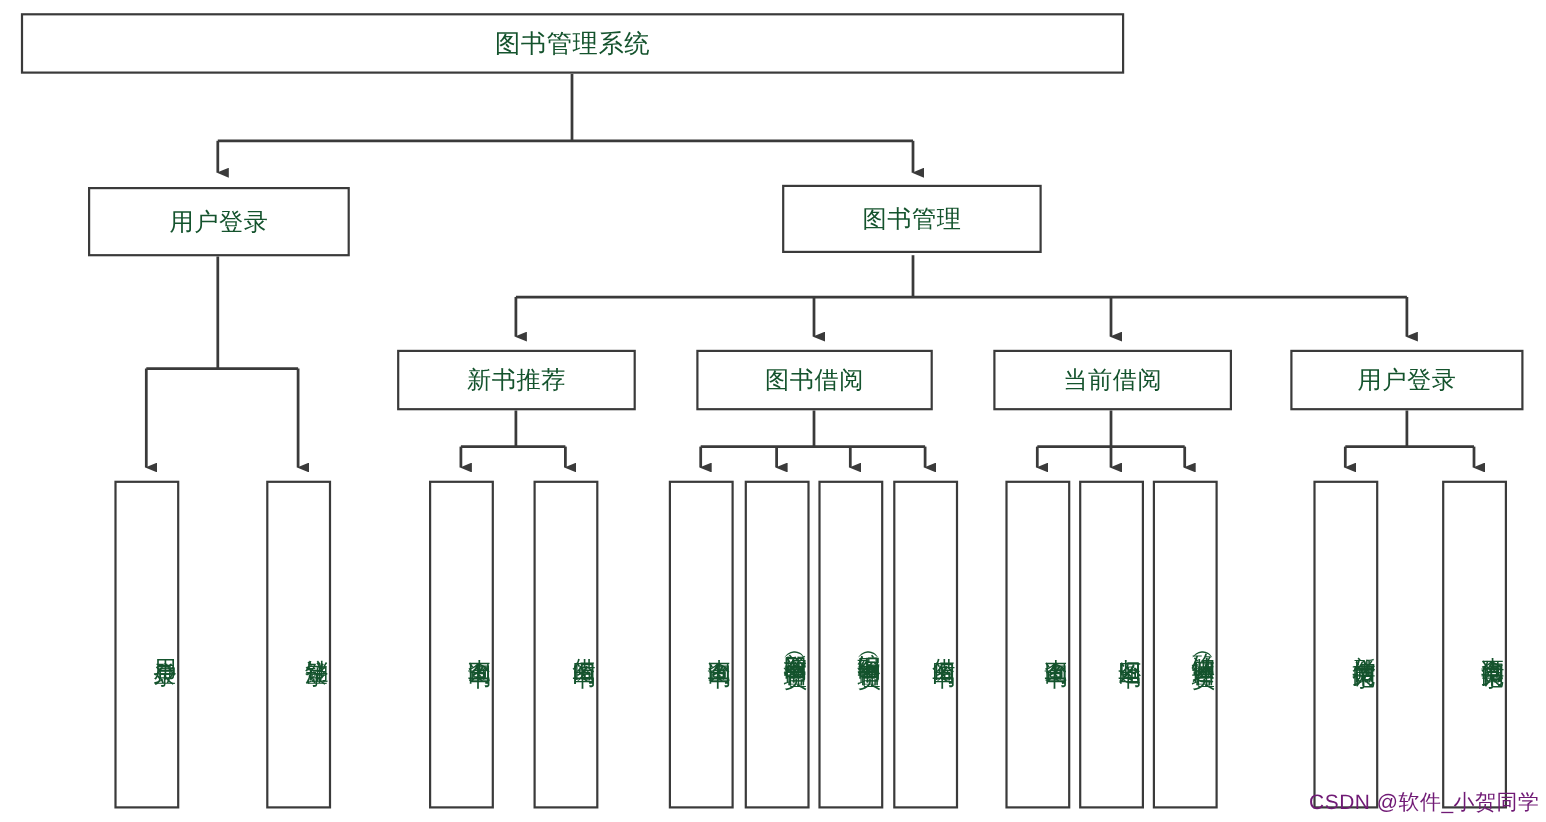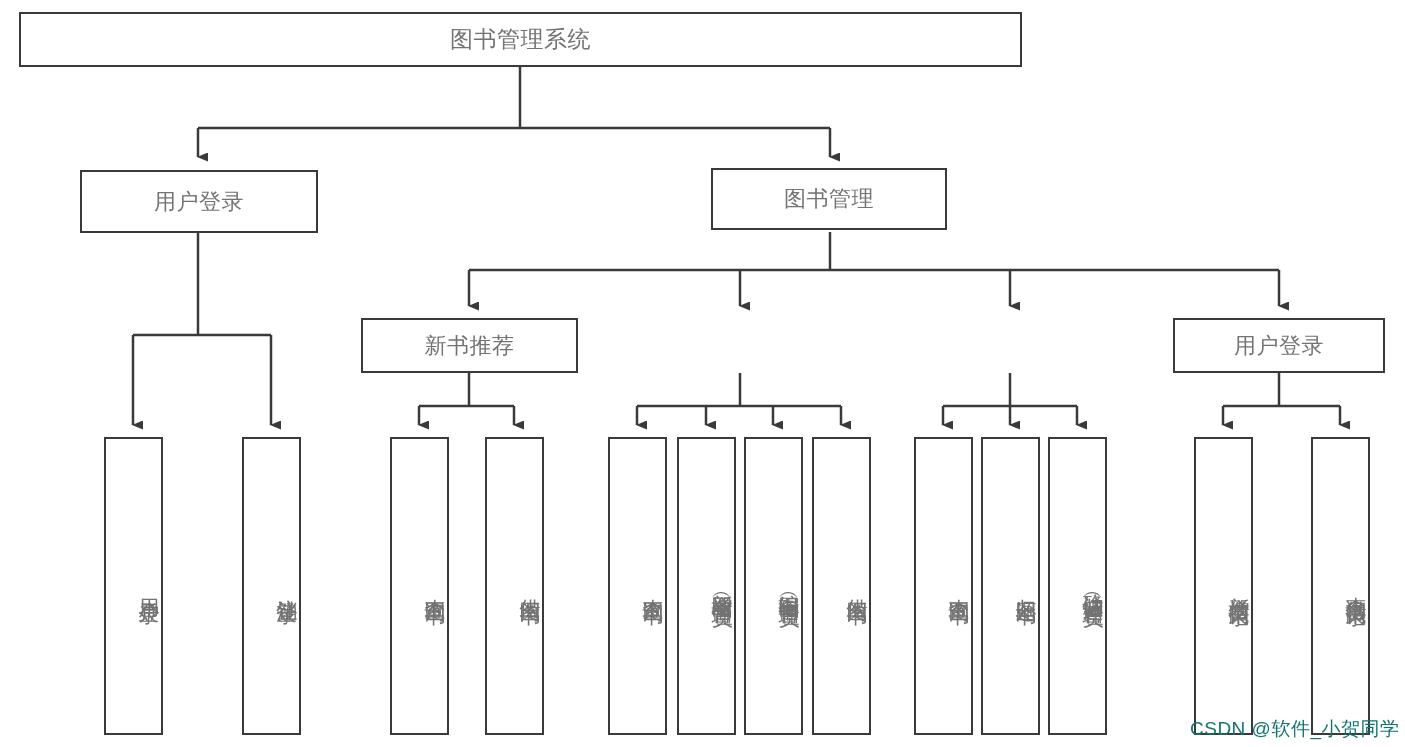--- a/index.html
+++ b/index.html
@@ -27,21 +27,21 @@
     pointer-events: none;
   }
   .node {
     position: absolute;
     box-sizing: border-box;
     border: 2.5px solid #3a3a3a;
     background: #ffffff;
     display: flex;
     align-items: center;
     justify-content: center;
-    color: #737373;
+    color: #14532d;
     text-align: center;
     line-height: 1.18;
   }
   .node.horiz {
     font-size: 22px;
     letter-spacing: 0.5px;
   }
   .node.root {
     font-size: 23px;
   }
@@ -56,21 +56,21 @@
   }
   .node.vert .vlabel {
     writing-mode: vertical-rl;
     text-orientation: upright;
     display: block;
     white-space: nowrap;
   }
   .watermark {
     position: absolute;
     font-size: 19px;
-    color: #0f766e;
+    color: #701a75;
     white-space: nowrap;
     letter-spacing: 0.5px;
   }
 </style>
 </head>
 <body>
 
 <div id="diagram-root">
 
   <svg id="wires" viewBox="0 0 1405 747" xmlns="http://www.w3.org/2000/svg">
@@ -132,21 +132,27 @@
   </div>
 
   <div class="node horiz" style="left:711px; top:168px; width:236px; height:62px;">
     <span>图书管理</span>
   </div>
 
   <div class="node horiz" style="left:361px; top:318px; width:217px; height:55px;">
     <span>新书推荐</span>
   </div>
 
-
+  <div class="node horiz" style="left:633px; top:318px; width:215px; height:55px;">
+    <span>图书借阅</span>
+  </div>
+
+  <div class="node horiz" style="left:903px; top:318px; width:217px; height:55px;">
+    <span>当前借阅</span>
+  </div>
 
   <div class="node horiz" style="left:1173px; top:318px; width:212px; height:55px;">
     <span>用户登录</span>
   </div>
 
   <div class="node vert" style="left:104px; top:437px; width:59px; height:298px;">
     <span class="vlabel">用户登录</span>
   </div>
 
   <div class="node vert" style="left:242px; top:437px; width:59px; height:298px;">

